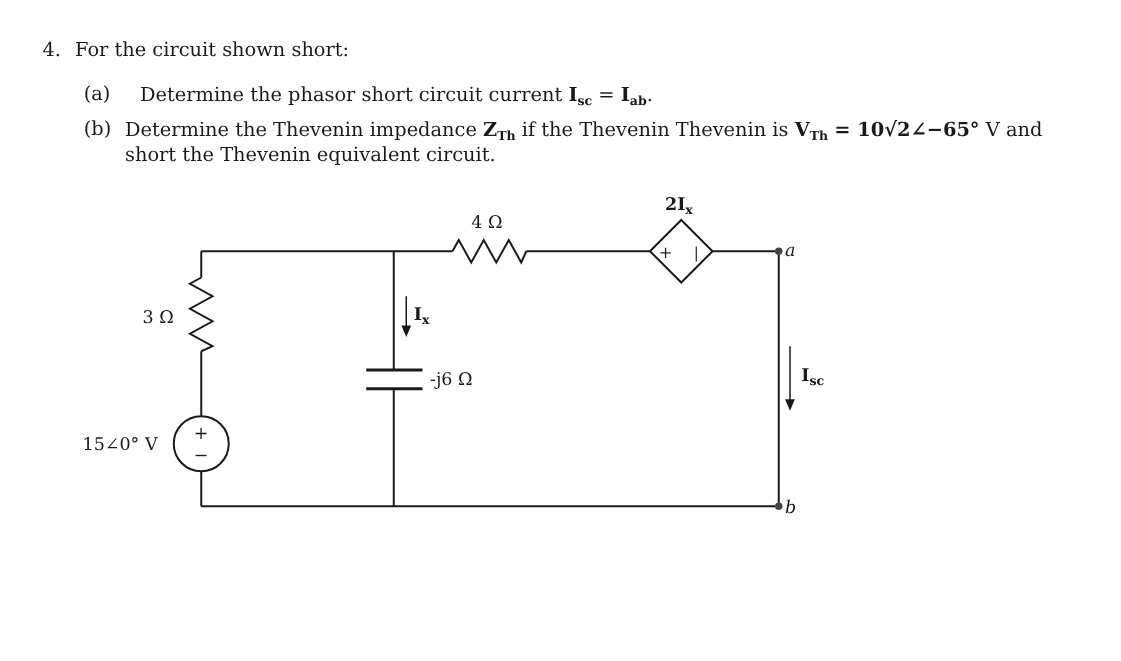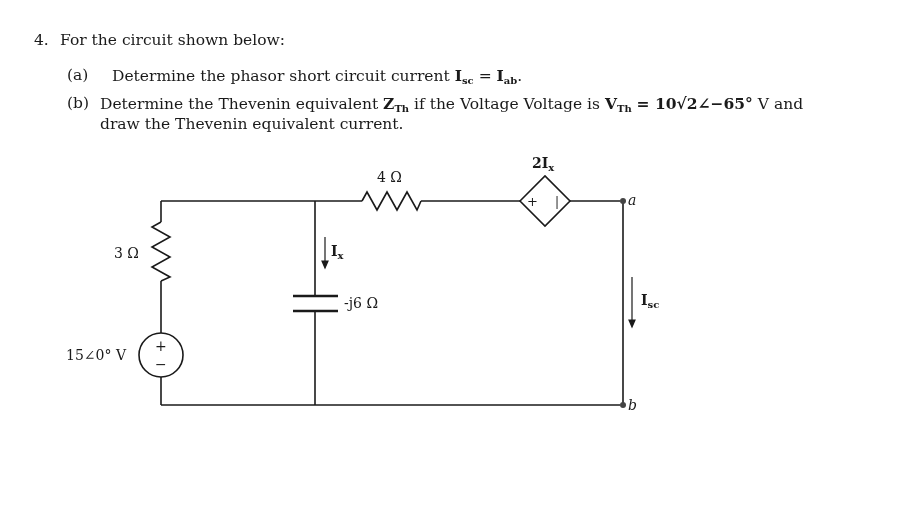--- a/index.html
+++ b/index.html
@@ -8,40 +8,40 @@
   .txt { position:absolute; white-space:nowrap; font-size:15.5px; line-height:1; }
   .b { font-weight:bold; }
   sub { font-size:10px; font-weight:bold; vertical-align:-3px; }
   svg { position:absolute; left:0; top:0; }
   .lbl { font-family:"DejaVu Serif","Liberation Serif",serif; fill:#1a1a1a; }
 </style>
 </head>
 <body>
 
 <div class="txt" style="left:34px;top:33px;">4.</div>
-<div class="txt" style="left:60px;top:33px;">For the circuit shown below:</div>
+<div class="txt" style="left:60px;top:33px;">For the circuit shown short:</div>
 
 <div class="txt" style="left:67px;top:68px;">(a)</div>
 <div class="txt" style="left:112px;top:68px;">
   <span>Determine the phasor short circuit current</span>
   <span class="b"><span>I</span><sub>sc</sub></span>
   <span>=</span>
   <span class="b"><span>I</span><sub>ab</sub></span><span>.</span>
 </div>
 
 <div class="txt" style="left:67px;top:96px;">(b)</div>
 <div class="txt" style="left:100px;top:96px;">
-  <span>Determine the Thevenin equivalent</span>
+  <span>Determine the Thevenin impedance</span>
   <span class="b"><span>Z</span><sub>Th</sub></span>
-  <span>if the Voltage Voltage is</span>
+  <span>if the Thevenin Thevenin is</span>
   <span class="b"><span>V</span><sub>Th</sub></span>
   <span class="b">= 10√2∠−65°</span>
   <span>V and</span>
 </div>
-<div class="txt" style="left:100px;top:117px;">draw the Thevenin equivalent current.</div>
+<div class="txt" style="left:100px;top:117px;">short the Thevenin equivalent circuit.</div>
 
 <svg width="897" height="529" viewBox="0 0 897 529">
   <g stroke="#1a1a1a" stroke-width="1.6" fill="none">
 
     <path d="M161 201 L161 222"></path>
 
     <polyline points="161,222 152,227 170,237 152,247 170,257 152,267 170,277 161,281"></polyline>
 
     <path d="M161 281 L161 333"></path>
 

